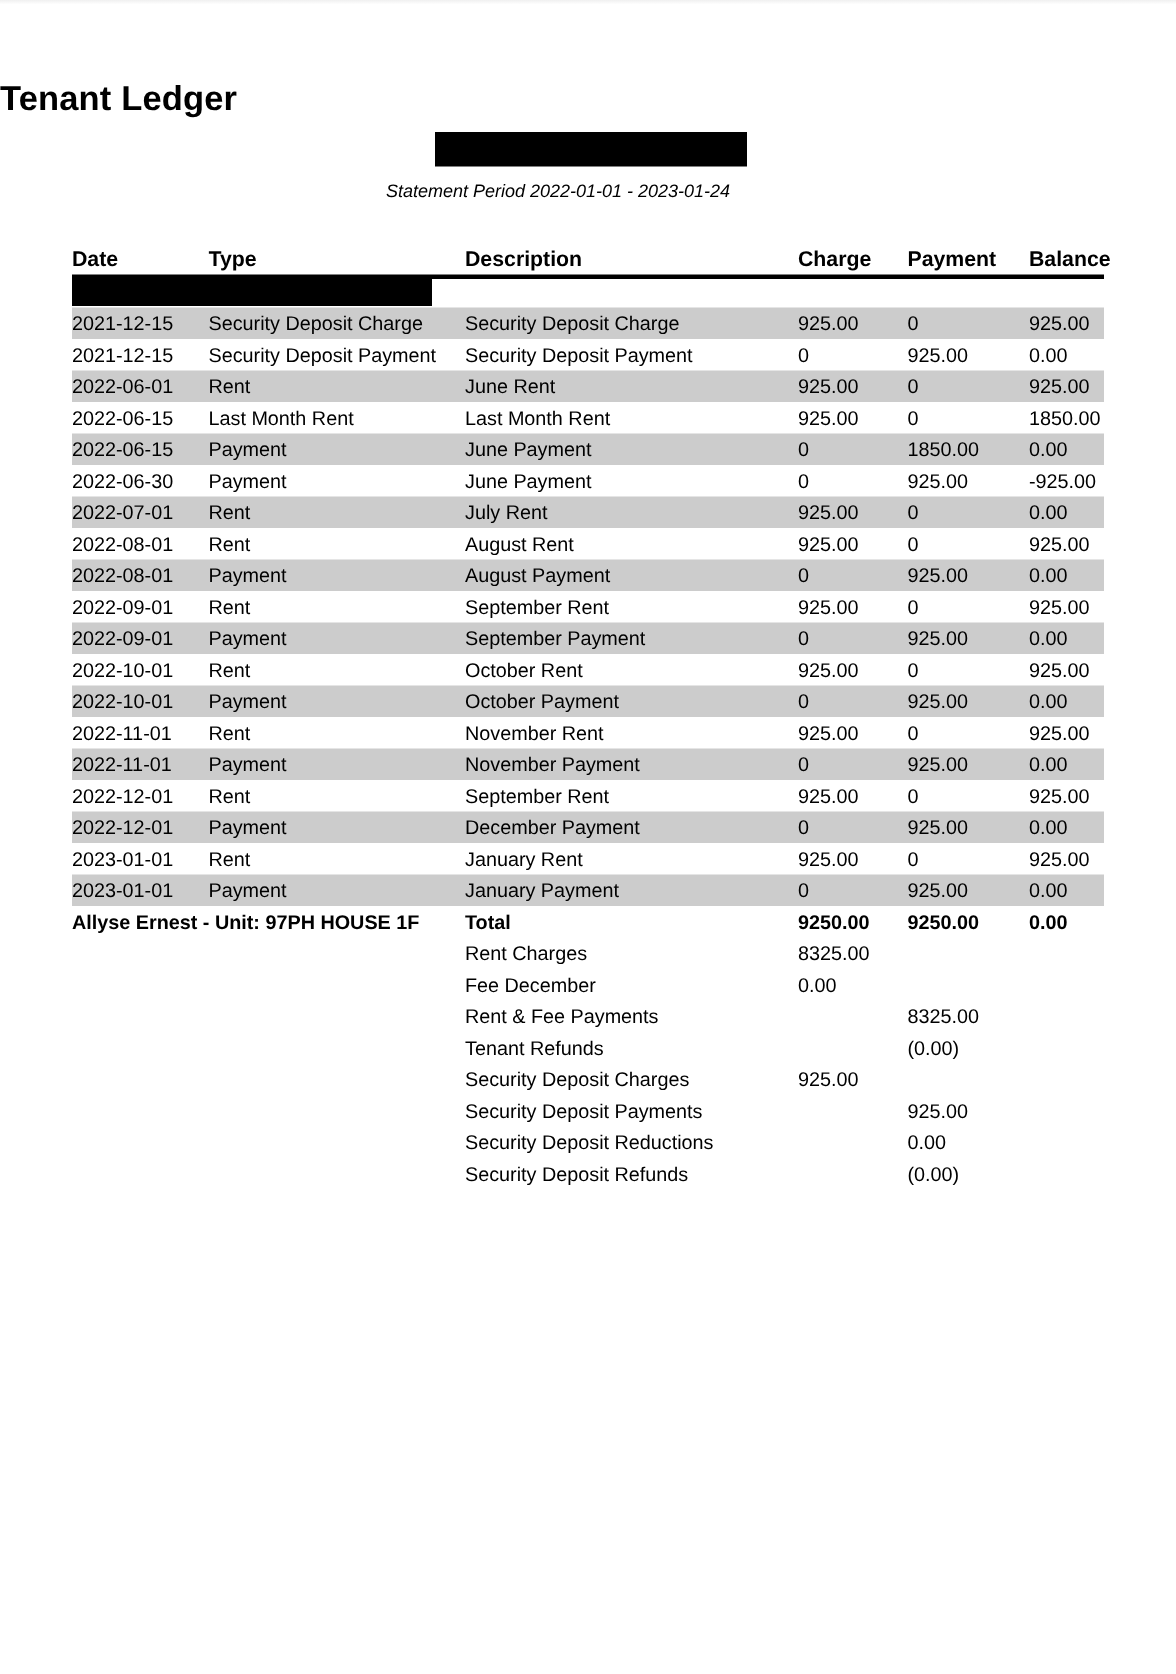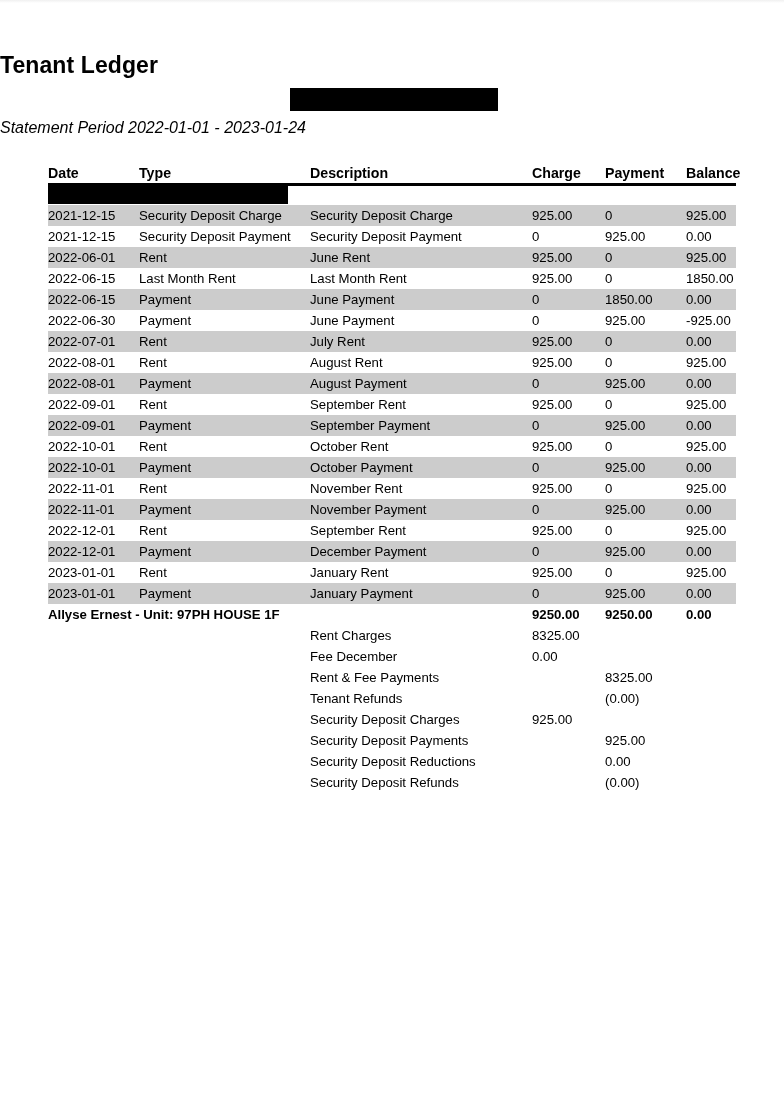--- a/index.html
+++ b/index.html
@@ -47,22 +47,22 @@
     left: 290px;
     width: 208px;
     height: 23px;
     background: #000000;
   }
   .statement-period {
     position: absolute;
     top: 118px;
     left: 0;
     width: 744px;
-    text-align: left;
-    font-size: 16px;
+    text-align: center;
+    font-size: 12px;
     font-style: italic;
     line-height: 19px;
   }
 
   
   .ledger {
     position: absolute;
     top: 163px;
     left: 48px;
     width: 688px;
@@ -295,20 +295,21 @@
           <span class="c c-type">Payment</span>
           <span class="c c-desc">January Payment</span>
           <span class="c c-charge">0</span>
           <span class="c c-pay">925.00</span>
           <span class="c c-bal">0.00</span>
         </div>
       </div>
 
     <div class="lrow total">
       <span class="c c-tenant">Allyse Ernest - Unit: 97PH HOUSE 1F</span>
+      <span class="c c-desc">Total</span>
       <span class="c c-charge">9250.00</span>
       <span class="c c-pay">9250.00</span>
       <span class="c c-bal">0.00</span>
     </div>
 
     <div id="summary-host">
         <div class="lrow">
           <span class="c c-desc">Rent Charges</span>
           <span class="c c-charge">8325.00</span>
           <span class="c c-pay"></span>

